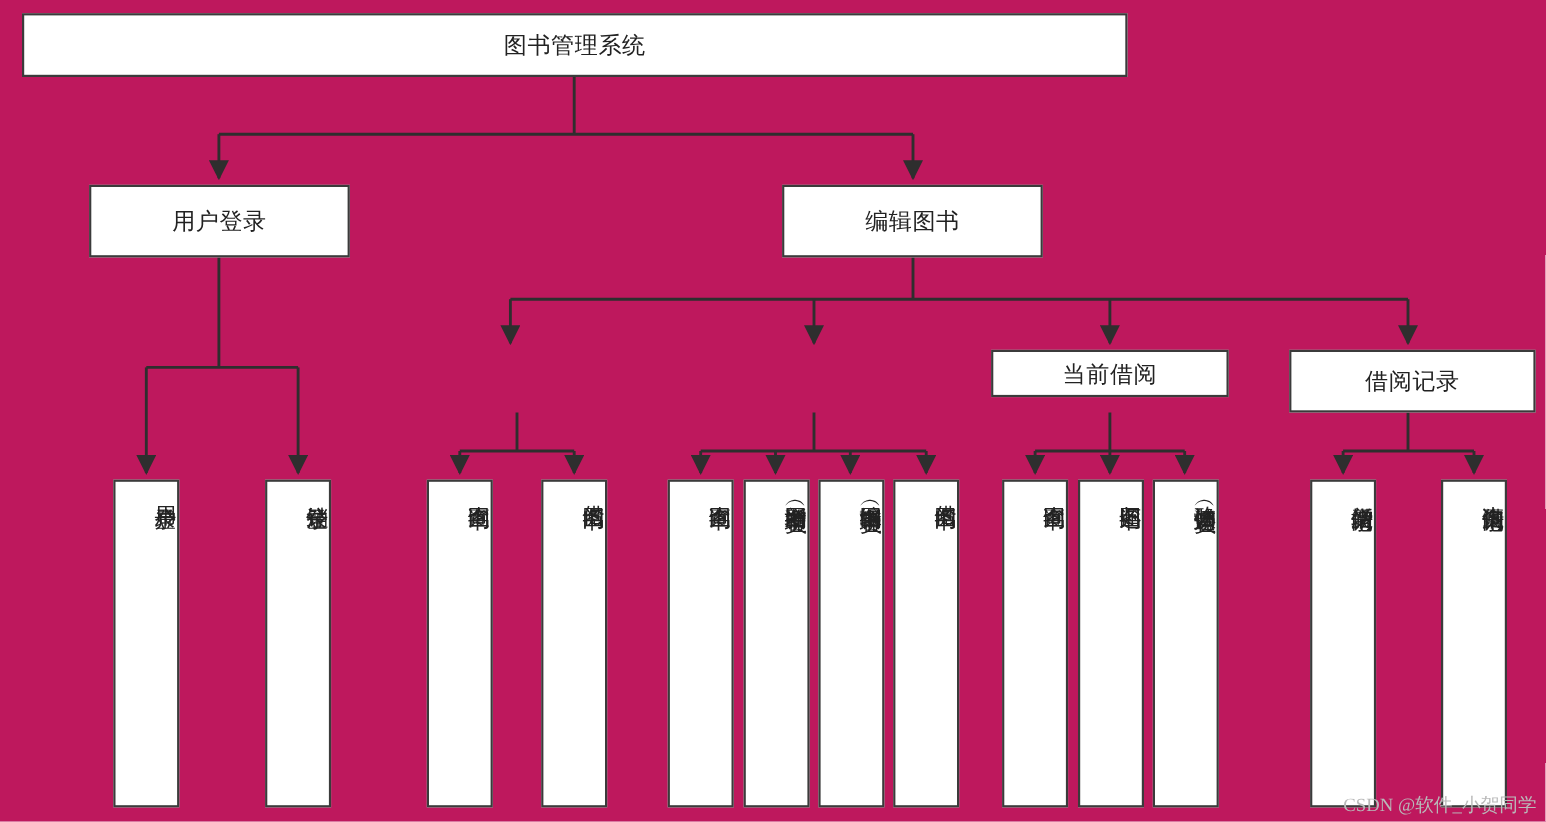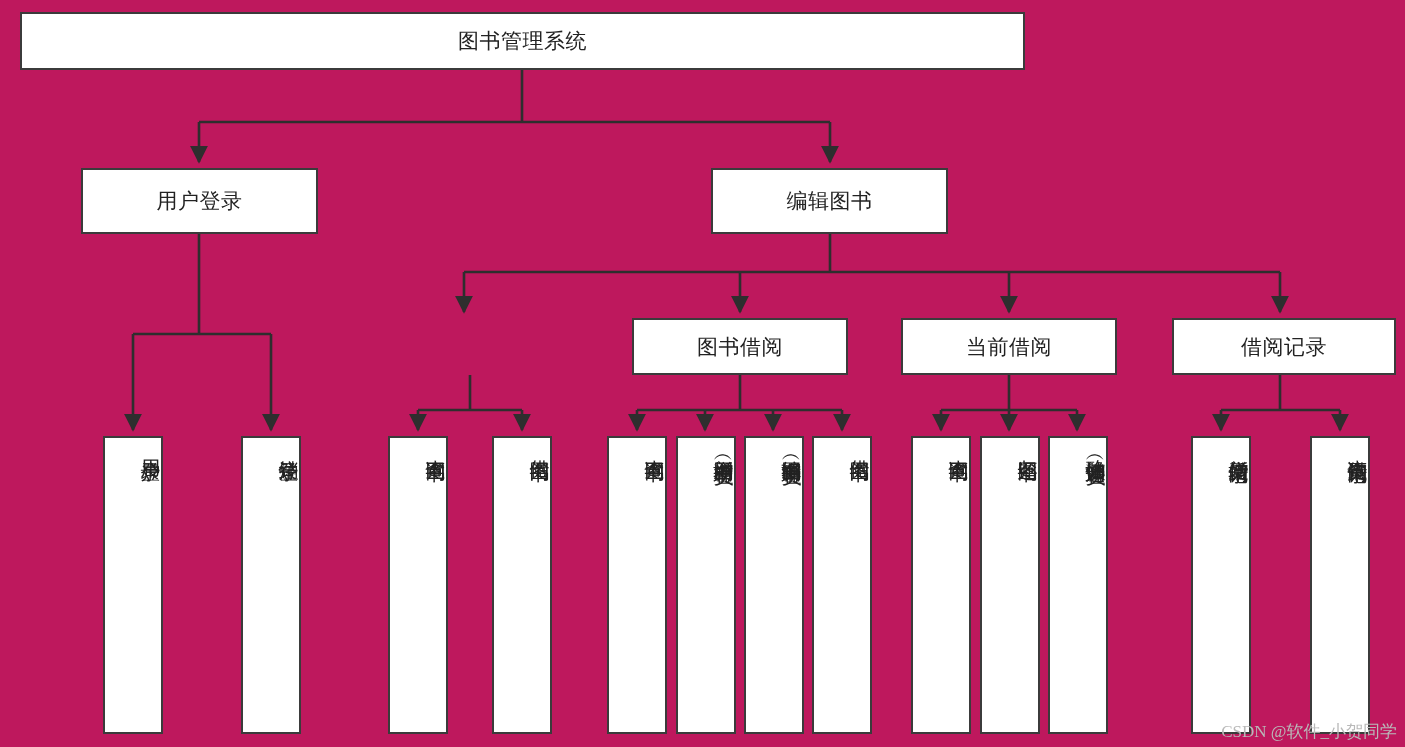--- a/index.html
+++ b/index.html
@@ -128,24 +128,21 @@
     <span>图书管理系统</span>
   </div>
 
   <div class="node horiz" style="left:81px; top:168px; width:237px; height:66px;">
     <span>用户登录</span>
   </div>
   <div class="node horiz" style="left:711px; top:168px; width:237px; height:66px;">
     <span>编辑图书</span>
   </div>
 
-  <div class="node horiz" style="left:632px; top:318px; width:216px; height:57px;">
-    <span>图书借阅</span>
-  </div>
-  <div class="node horiz" style="left:901px; top:318px; width:216px; height:57px;">
+  <div class="node horiz" style="left:901px; top:318px; width:216px; height:43px;">
     <span>当前借阅</span>
   </div>
   <div class="node horiz" style="left:1172px; top:318px; width:224px; height:57px;">
     <span>借阅记录</span>
   </div>
 
   <div class="node vert" style="left:103px; top:436px; width:60px; height:298px;">
     <span class="vtext">用户登录</span>
   </div>
   <div class="node vert" style="left:241px; top:436px; width:60px; height:298px;">

